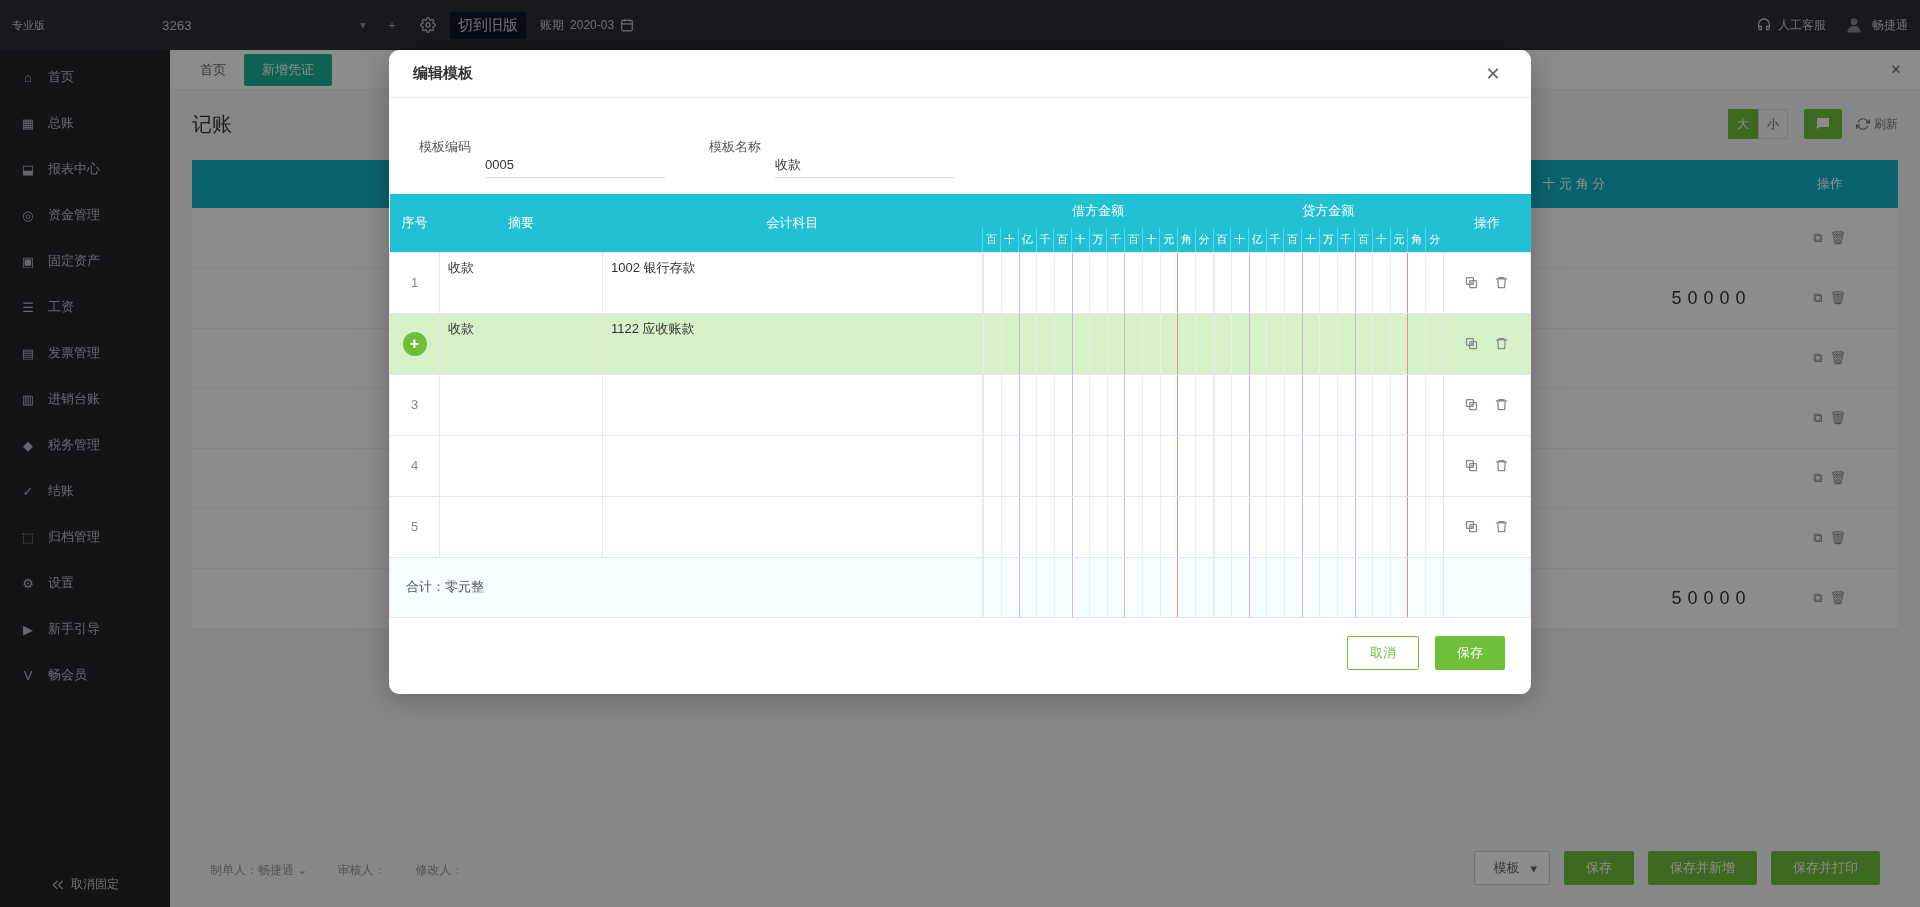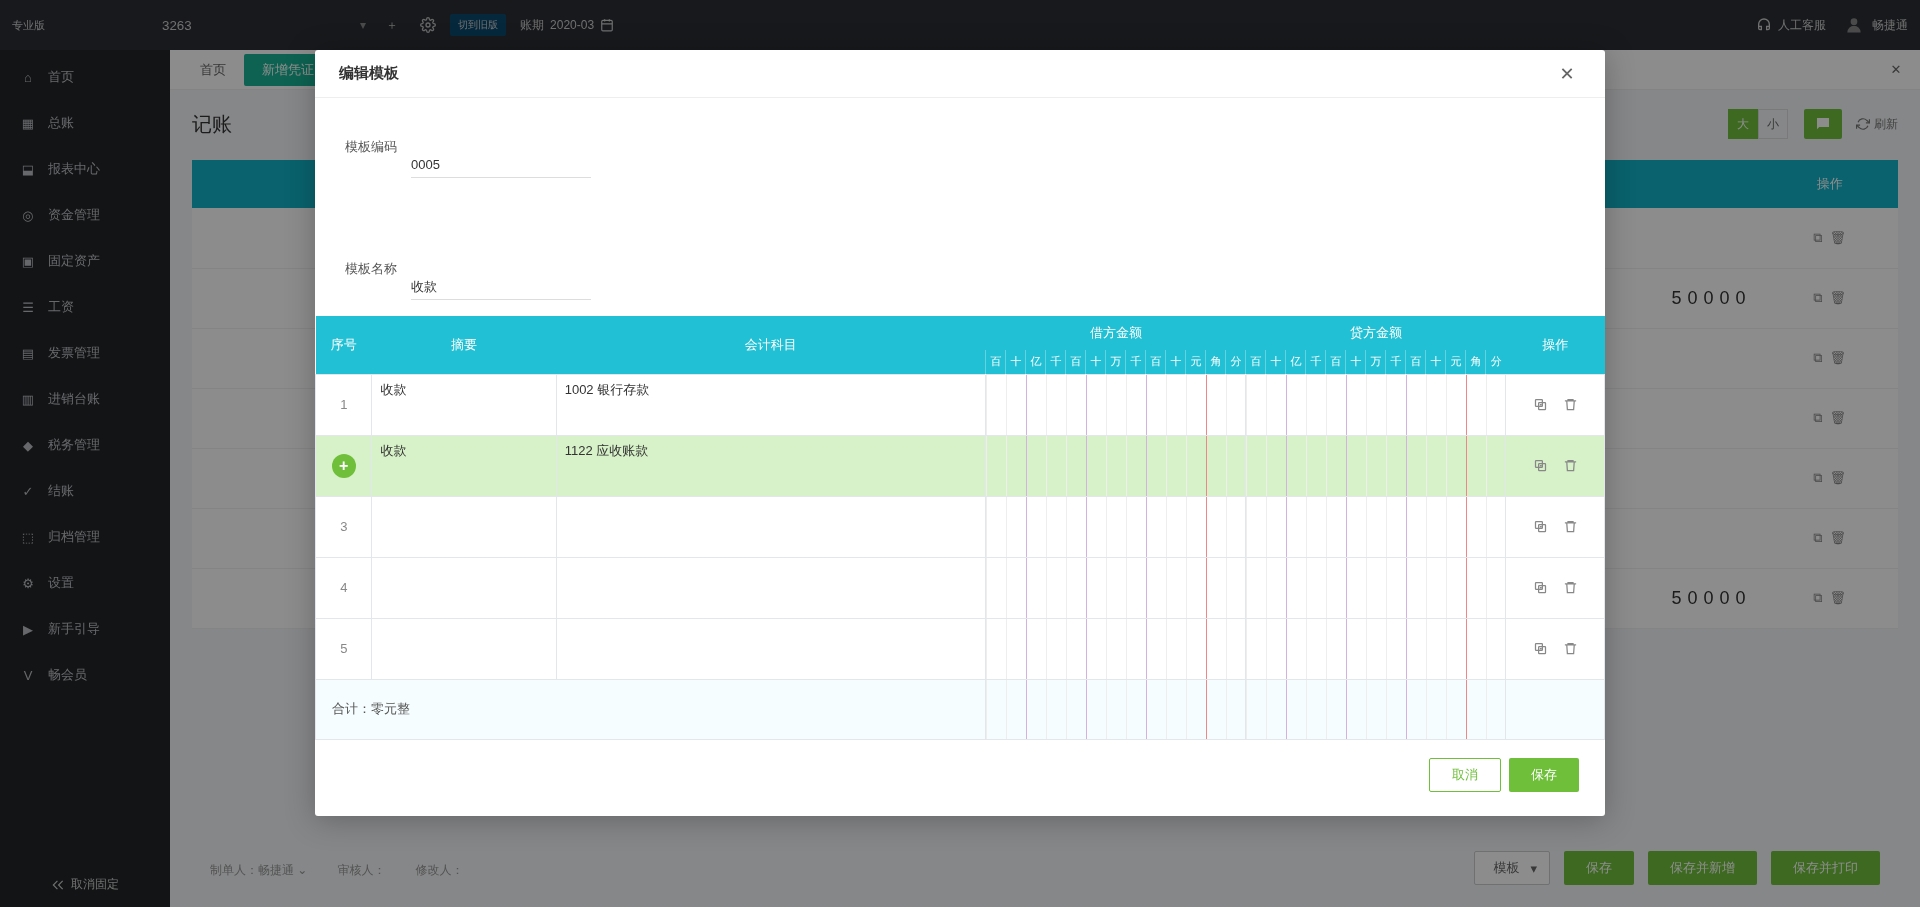--- a/index.html
+++ b/index.html
@@ -3,21 +3,21 @@
 <meta charset="utf-8">
 <style>
 * { box-sizing: border-box; margin: 0; padding: 0; }
 body { font-family: "Helvetica Neue", Arial, sans-serif; font-size: 13px; color: #333; background: #f4f6f9; overflow: hidden; width: 1920px; height: 907px; position: relative; }
 
 .topbar { height: 50px; background: #2a2e33; display: flex; align-items: center; padding: 0 12px; color: #aaa; font-size: 12px; }
 .topbar .logo { width: 150px; font-size: 11px; color: #ccc;}
 .topbar .acct { background:#2a2e33; border:none; color:#ccc; width:190px;}
 .topbar .chevron{color:#888;margin:0 8px;}
 .topbar .iconbtn{display:inline-flex;align-items:center;justify-content:center;width:28px;height:28px;color:#bbb;margin:0 4px;}
-.topbar .oldv{background:#0c4a6e;color:#ccc;font-size:10px;padding:4px 8px;border-radius:2px;margin-left:4px;}
+.topbar .oldv{background:#0f172a;color:#ccc;font-size:15px;padding:4px 8px;border-radius:2px;margin-left:4px;}
 .topbar .period{margin-left:14px;color:#ccc;display:flex;align-items:center;gap:6px;}
 .topbar .spacer{flex:1;}
 .topbar .help{color:#ccc;margin-right:18px;display:flex;align-items:center;gap:6px;}
 .topbar .user{display:flex;align-items:center;gap:8px;color:#ccc;}
 
 .sidebar { position:absolute; top:50px; left:0; bottom:0; width:170px; background:#222528; color:#bcbec3; padding-top:4px;}
 .sidebar .item{display:flex;align-items:center;gap:12px;height:46px;padding:0 20px;font-size:13px;cursor:pointer;}
 .sidebar .pin{position:absolute;bottom:14px;left:0;right:0;display:flex;align-items:center;justify-content:center;gap:6px;color:#ccc;font-size:12px;}
 
 .main { position:absolute; top:50px; left:170px; right:0; bottom:0; background:#f4f6f9; overflow:hidden;}
@@ -47,26 +47,26 @@
 .btn.green{background:#6fbf3b;color:#fff;}
 .btn.dd{padding:0 12px 0 18px;gap:11px;}
 
 .footerinfo{position:absolute;bottom:28px;left:40px;display:flex;gap:30px;color:#999;font-size:12px;justify-content:space-between;}
 
 .attach{position:absolute;top:116px;right:40px;color:#666;font-size:13px;display:flex;align-items:center;gap:8px;}
 .attach .inline{width:36px;height:24px;border:1px solid #ddd;}
 
 
 .mask{position:absolute;inset:0;background:rgba(0,0,0,0.45);}
-.dialog{position:absolute;top:50px;left:50%;transform:translateX(-50%);width:1290px;background:#fff;border-radius:3px;box-shadow:0 4px 30px rgba(0,0,0,.25);}
+.dialog{position:absolute;top:50px;left:50%;transform:translateX(-50%);width:1142px;background:#fff;border-radius:10px;box-shadow:0 4px 30px rgba(0,0,0,.25);}
 .dlg-hdr{display:flex;align-items:center;height:48px;padding:0 24px;border-bottom:1px solid #eee;}
 .dlg-hdr .t{font-size:15px;font-weight:bold;color:#333;}
 .dlg-hdr .x{margin-left:auto;width:28px;height:28px;display:flex;align-items:center;justify-content:center;color:#666;cursor:pointer;font-size:18px;}
 
-.dlg-form{display:flex;gap:60px;padding:18px 30px 10px;flex-direction:column;}
+.dlg-form{display:flex;gap:44px;padding:18px 30px 10px;}
 .fld{display:flex;align-items:center;gap:14px;}
 .fld label{font-size:13px;color:#555;}
 .fld input{border:none;border-bottom:1px solid #ddd;height:26px;width:180px;font-size:13px;color:#333;margin-top:36px;}
 
 .tplbox{margin:6px 0 0 0;}
 .tpl{width:100%;border-collapse:collapse;table-layout:fixed;}
 .tpl th{background:#22c0d4;color:#fff;font-weight:normal;font-size:13px;}
 .tpl th.h1{height:34px;}
 .tpl th.h2{height:24px;font-size:11px;border-left:1px solid rgba(255,255,255,.3);}
 .tpl td{height:61px;border:1px solid #e3e7ec;font-size:13px;color:#333;vertical-align:top;padding:6px 8px;}
@@ -74,21 +74,21 @@
 .tpl .opcell{text-align:center;vertical-align:middle;color:#888;padding:0;}
 .tpl .opcell .ic{display:inline-flex;align-items:center;justify-content:center;width:22px;height:22px;margin:0 4px;}
 .tpl tr.hl td{background:#d7f2c8;}
 .addbtn{position:absolute;width:24px;height:24px;border-radius:50%;background:#6fbf3b;color:#fff;display:flex;align-items:center;justify-content:center;font-size:16px;font-weight:bold;}
 .digitsrow{position:relative;padding:0!important;}
 .digitsrow .grid{position:absolute;inset:0;display:flex;}
 .digitsrow .grid span{flex:1;border-left:1px solid #eee;}
 .digitsrow .grid span.rb{border-left:1px solid #d4b2e0;}
 .digitsrow .grid span.red{border-left:1px solid #e88;}
 .summary td{background:#f6fdff;height:60px;vertical-align:middle;padding-left:16px;color:#555;}
-.dlg-ftr{display:flex;justify-content:flex-end;gap:8px;padding:18px 26px 24px;}
+.dlg-ftr{display:flex;justify-content:flex-end;gap:16px;padding:18px 26px 24px;}
 .btn.og{border:1px solid #6fbf3b;color:#6fbf3b;background:#fff;}
 
 svg{display:block;}
 </style>
 </head>
 <body>
 
 <div class="topbar">
   <div class="logo">专业版</div>
   <input class="acct" value="3263" style="">

